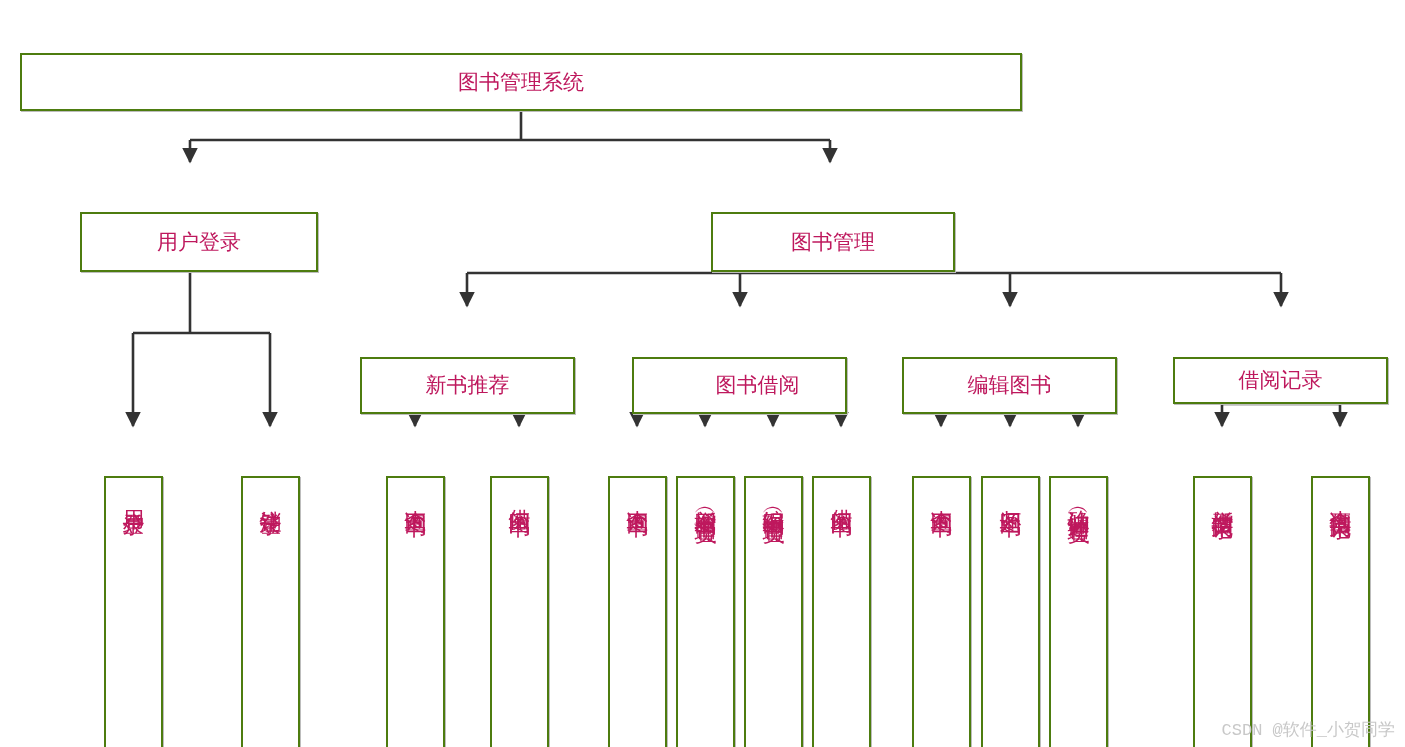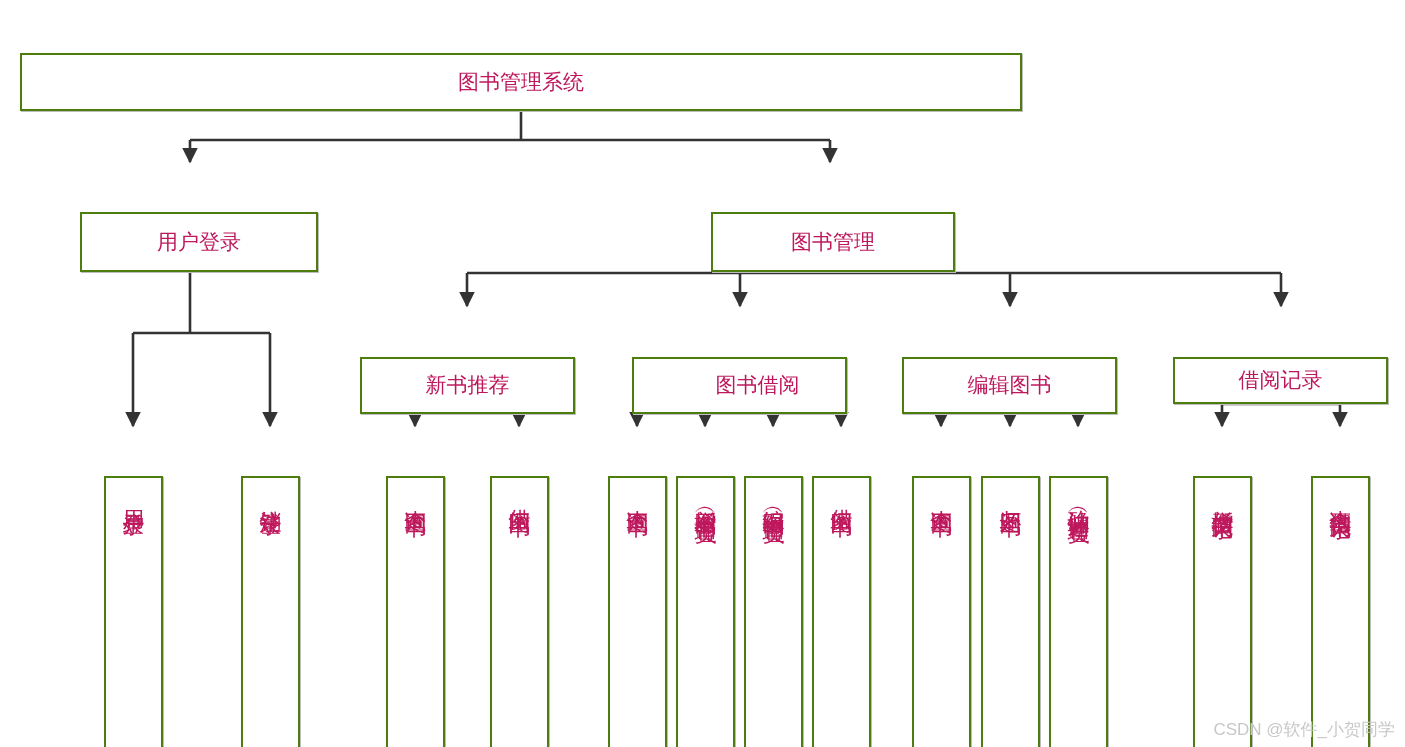--- a/index.html
+++ b/index.html
@@ -66,21 +66,21 @@
   .node.vertical.mid .node-label {
     font-size: 22px;
   }
   #watermark {
     position: absolute;
     right: 10px;
     bottom: 6px;
     font-size: 17px;
     color: #c8c8c8;
     white-space: nowrap;
-    font-family: Liberation Sans, sans-serif;
+    font-family: Liberation Mono, monospace;
   }
 </style>
 </head>
 <body>
 
 <div id="diagram-root">
 
   <svg id="edge-layer" viewBox="0 0 1405 747" xmlns="http://www.w3.org/2000/svg">
     <defs>
       <marker id="arrow" viewBox="0 0 10 10" refX="9" refY="5" markerWidth="6" markerHeight="6" orient="auto-start-reverse">

